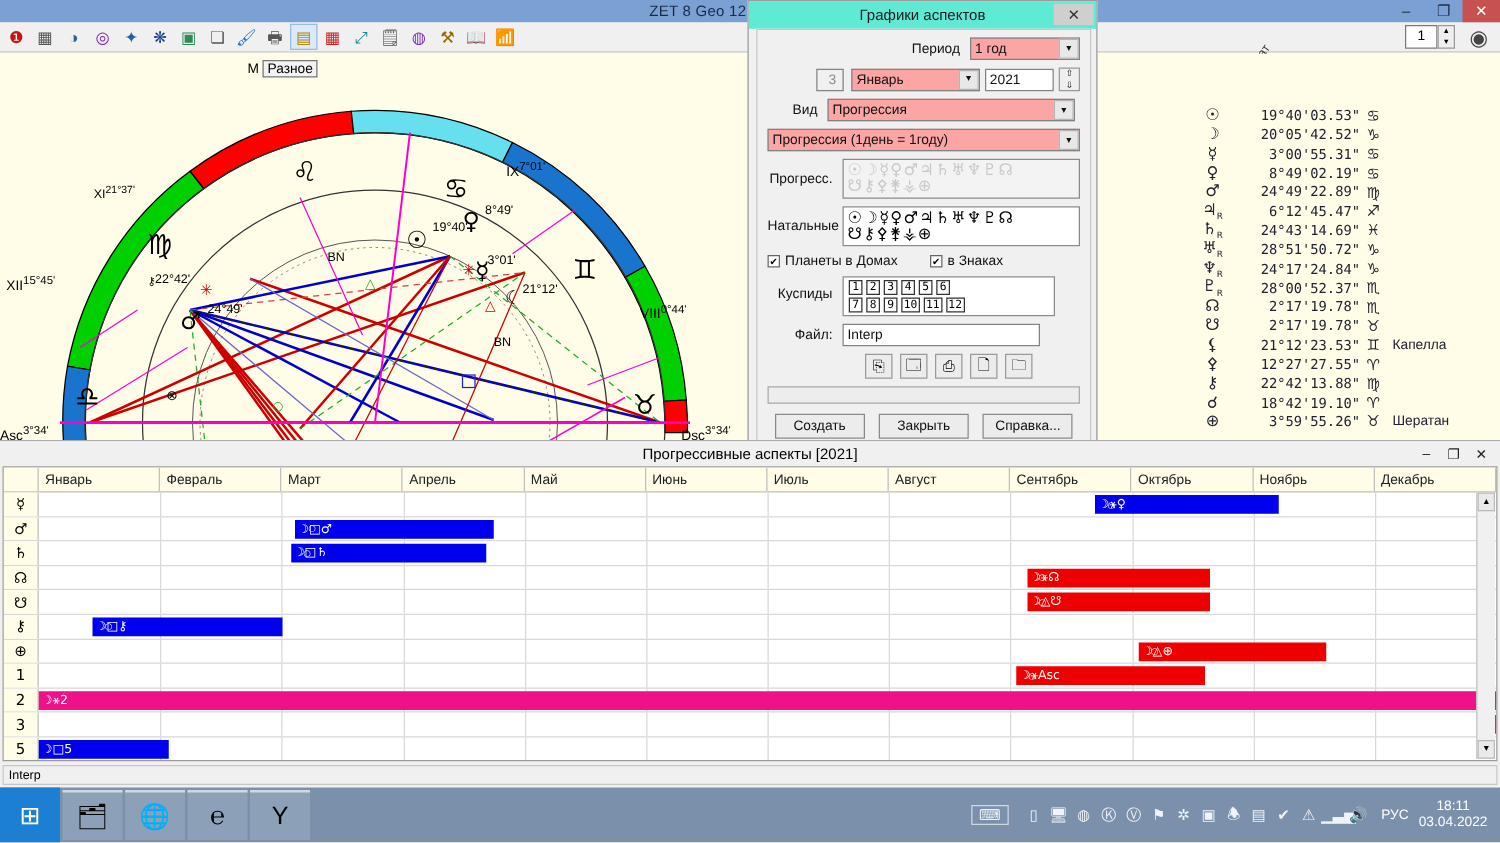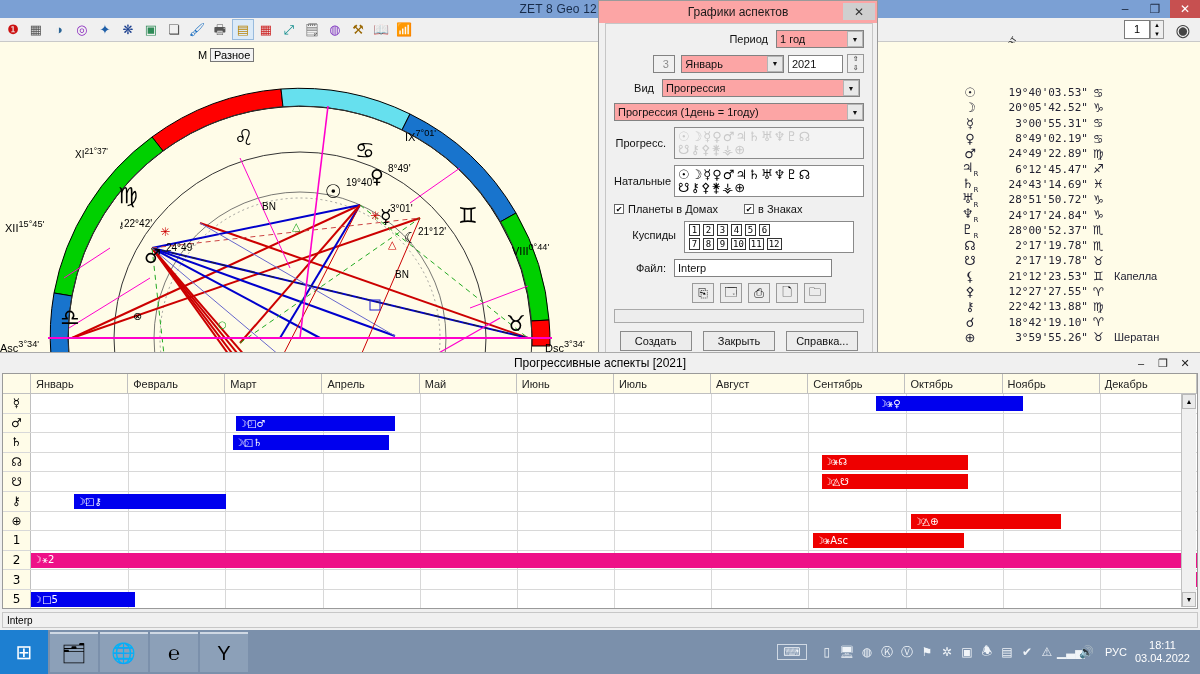--- a/index.html
+++ b/index.html
@@ -50,21 +50,21 @@
   .pl-r { font-size:7px; vertical-align:sub; }
   .pl-pos { width:108px; text-align:right; white-space:pre; }
   .pl-sign { width:18px; text-align:center; padding-left:3px; font-size:12px; font-family:"DejaVu Sans", sans-serif;}
   .pl-star { padding-left:8px; font-family:"Liberation Sans",sans-serif; font-size:11px; }
   #nat-label { position:absolute; left:1000px; top:48px; font-size:10px; color:#333;
      transform:rotate(-55deg); transform-origin:left top; }
 
   
   #dialog { position:absolute; left:598px; top:0px; width:280px; height:358px;
     background:#f0f0f0; border:1px solid #9a9a9a; }
-  #dlg-title { height:22px; background:#fca5a5; display:flex; align-items:center; justify-content:center;
+  #dlg-title { height:22px; background:#5eead4; display:flex; align-items:center; justify-content:center;
     position:relative; font-size:12px; color:#1a1a1a; }
   #dlg-close { position:absolute; right:2px; top:2px; width:32px; height:17px; background:#cfcfcf;
     display:flex; align-items:center; justify-content:center; font-size:12px; color:#333; }
   #dlg-body { position:absolute; left:6px; top:22px; width:268px; height:332px;
     border:1px solid #c6c6c6; background:#f0f0f0; padding:6px 8px; }
   .frm-row { display:flex; align-items:center; margin-bottom:6px; }
   .frm-lbl { font-size:11px; color:#111; text-align:right; }
   .combo { border:1px solid #828282; background:#fca5a5; height:18px; font-size:11px;
      display:flex; align-items:center; padding-left:3px; position:relative; color:#111; }
   .combo .arrow { position:absolute; right:0; top:0; width:16px; height:16px; background:#e8e8e8;
@@ -461,21 +461,21 @@
           </div>
         </div>
 
         <div class="frm-row" style="margin-top:2px;">
           <span class="chk">✔</span>
           <span class="frm-lbl">Планеты в Домах</span>
           <span class="chk" style="margin-left:26px;">✔</span>
           <span class="frm-lbl">в Знаках</span>
         </div>
 
-        <div class="frm-row" style="align-items:flex-start;justify-content:center;">
+        <div class="frm-row" style="align-items:flex-start;">
           <span class="frm-lbl" style="width:52px;margin-right:8px;margin-top:8px;">Куспиды</span>
           <div class="cuspbox" style="width:170px;">
             <div id="cusp-row-1"><span class="c">1</span><span class="c">2</span><span class="c">3</span><span class="c">4</span><span class="c">5</span><span class="c">6</span></div>
             <div id="cusp-row-2" style="margin-top:2px;"><span class="c">7</span><span class="c">8</span><span class="c">9</span><span class="c">10</span><span class="c">11</span><span class="c">12</span></div>
           </div>
         </div>
 
         <div class="frm-row">
           <span class="frm-lbl" style="width:52px;margin-right:8px;">Файл:</span>
           <div class="txtin" style="width:158px;">Interp</div>

